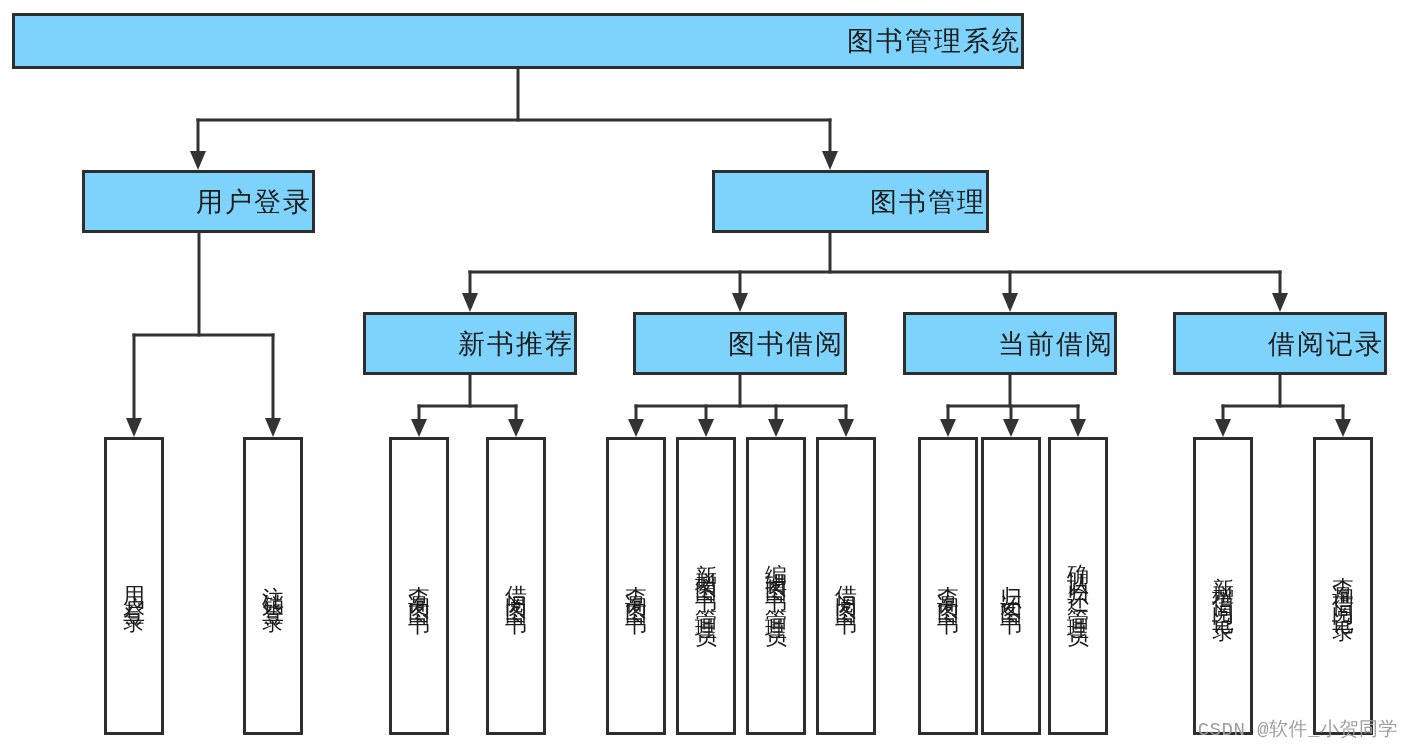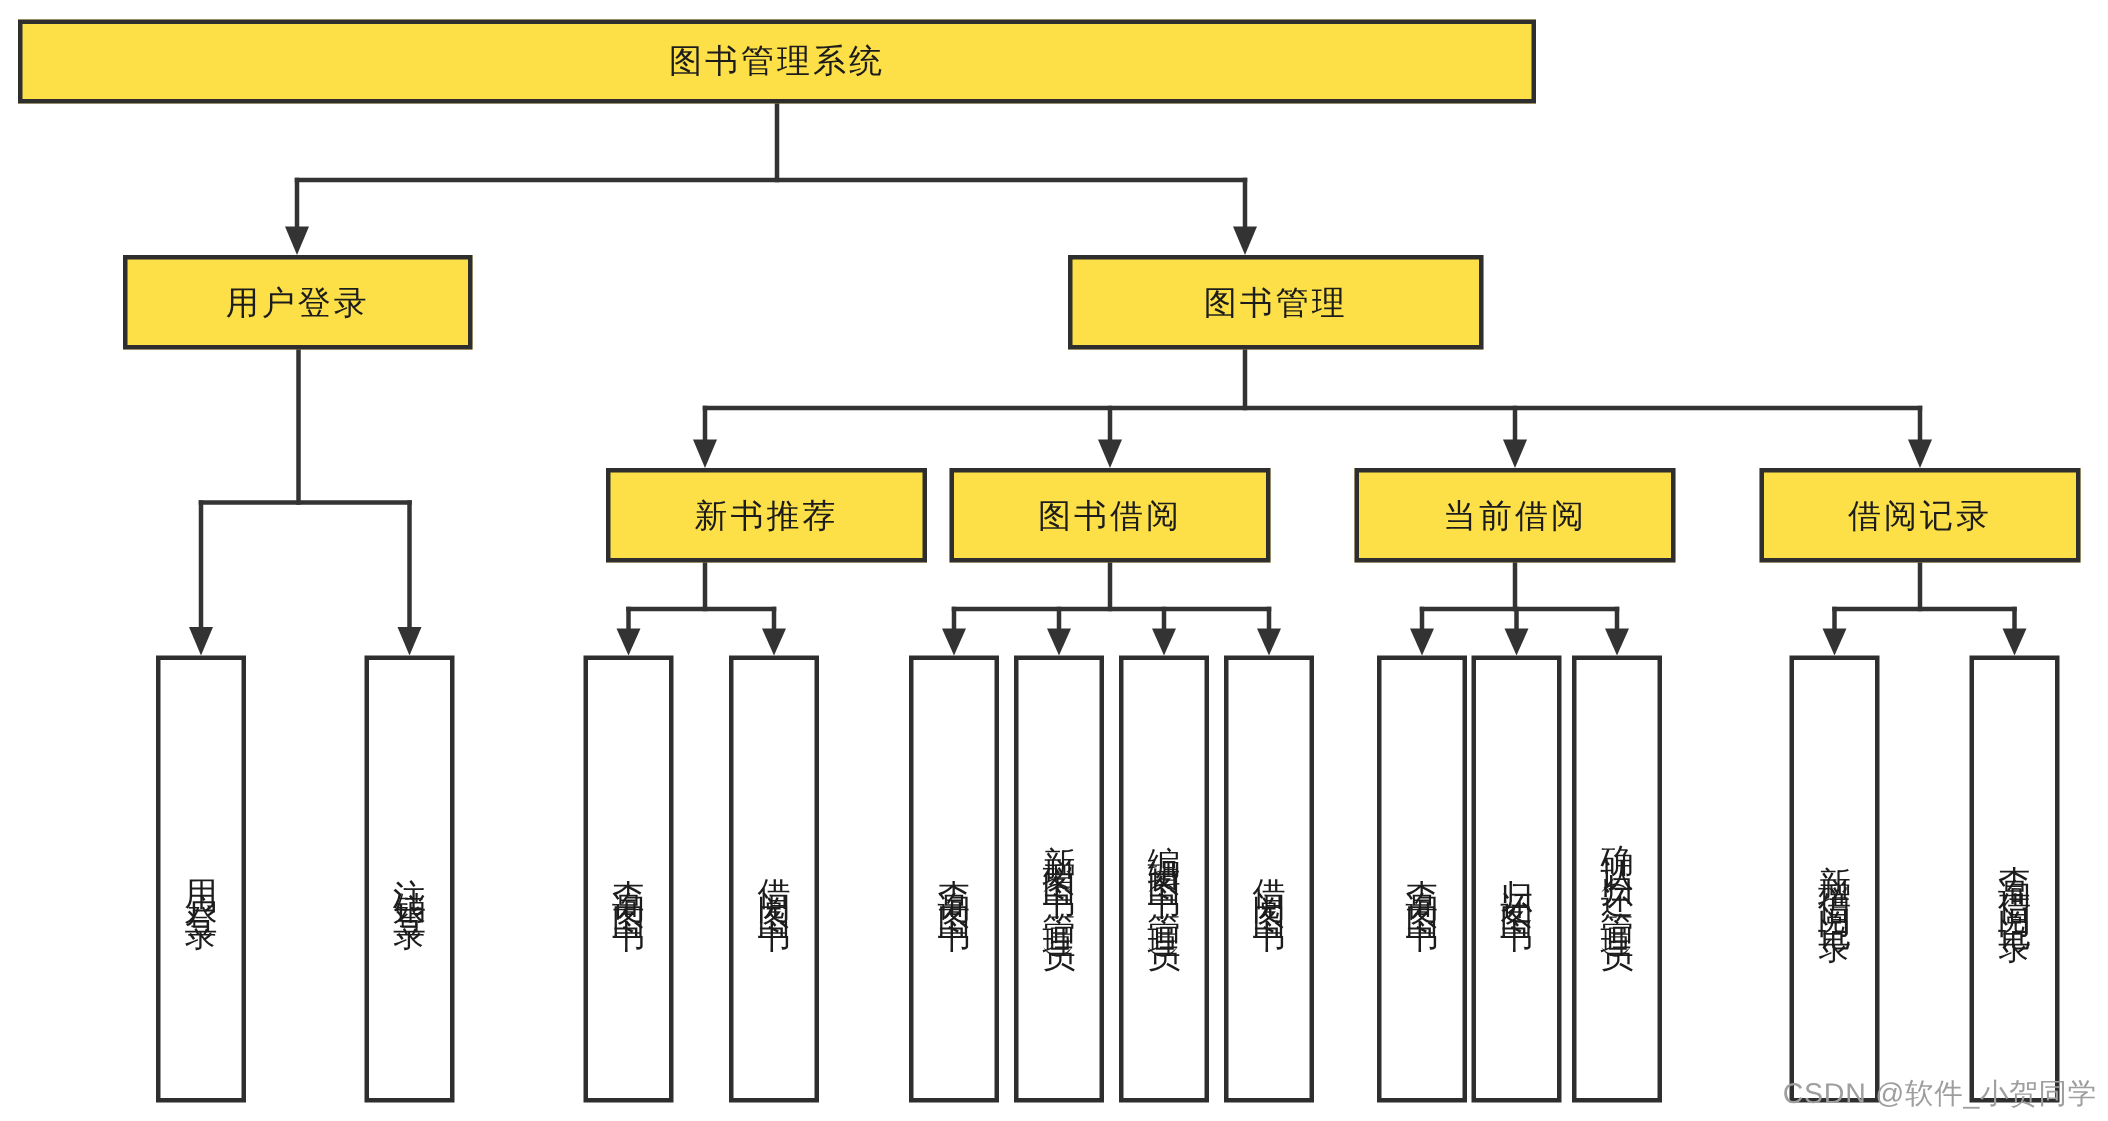--- a/index.html
+++ b/index.html
@@ -15,26 +15,26 @@
   .connectors {
     position: absolute;
     left: 0; top: 0;
     width: 1405px; height: 747px;
     pointer-events: none;
   }
   .connectors line { stroke: #333333; stroke-width: 3; stroke-linecap: square; }
   .connectors polygon { fill: #333333; }
   .node {
     position: absolute;
-    background: #fde047;
+    background: #7dd3fc;
     border: 3px solid #2e2e2e;
     display: flex;
     align-items: center;
-    justify-content: center;
-    font-size: 22px;
+    justify-content: flex-end;
+    font-size: 27px;
     color: #1c1c1c;
     letter-spacing: 2px;
     white-space: nowrap;
   }
   .leaf {
     position: absolute;
     top: 437px;
     width: 60px;
     height: 298px;
     background: #ffffff;
@@ -52,20 +52,21 @@
     line-height: 1.0;
   }
   .watermark {
     position: absolute;
     right: 7px;
     bottom: 5px;
     font-size: 19px;
     color: #9e9e9e;
     letter-spacing: 0.5px;
     white-space: nowrap;
+    font-family: Liberation Mono, monospace;
   }
 </style>
 </head>
 <body>
 
 <div class="canvas">
 
   <svg class="connectors" xmlns="http://www.w3.org/2000/svg" viewBox="0 0 1405 747">
 
     <g>
@@ -146,21 +147,21 @@
     <span>图书管理系统</span>
   </div>
 
   <div class="node" style="left:82px; top:170px; width:233px; height:63px;">
     <span>用户登录</span>
   </div>
   <div class="node" style="left:712px; top:170px; width:277px; height:63px;">
     <span>图书管理</span>
   </div>
 
-  <div class="node" style="left:363px; top:312px; width:214px; height:63px;margin-left:41px;">
+  <div class="node" style="left:363px; top:312px; width:214px; height:63px;">
     <span>新书推荐</span>
   </div>
   <div class="node" style="left:903px; top:312px; width:214px; height:63px;">
     <span>当前借阅</span>
   </div>
   <div class="node" style="left:633px; top:312px; width:214px; height:63px;">
     <span>图书借阅</span>
   </div>
   <div class="node" style="left:1173px; top:312px; width:214px; height:63px;">
     <span>借阅记录</span>

